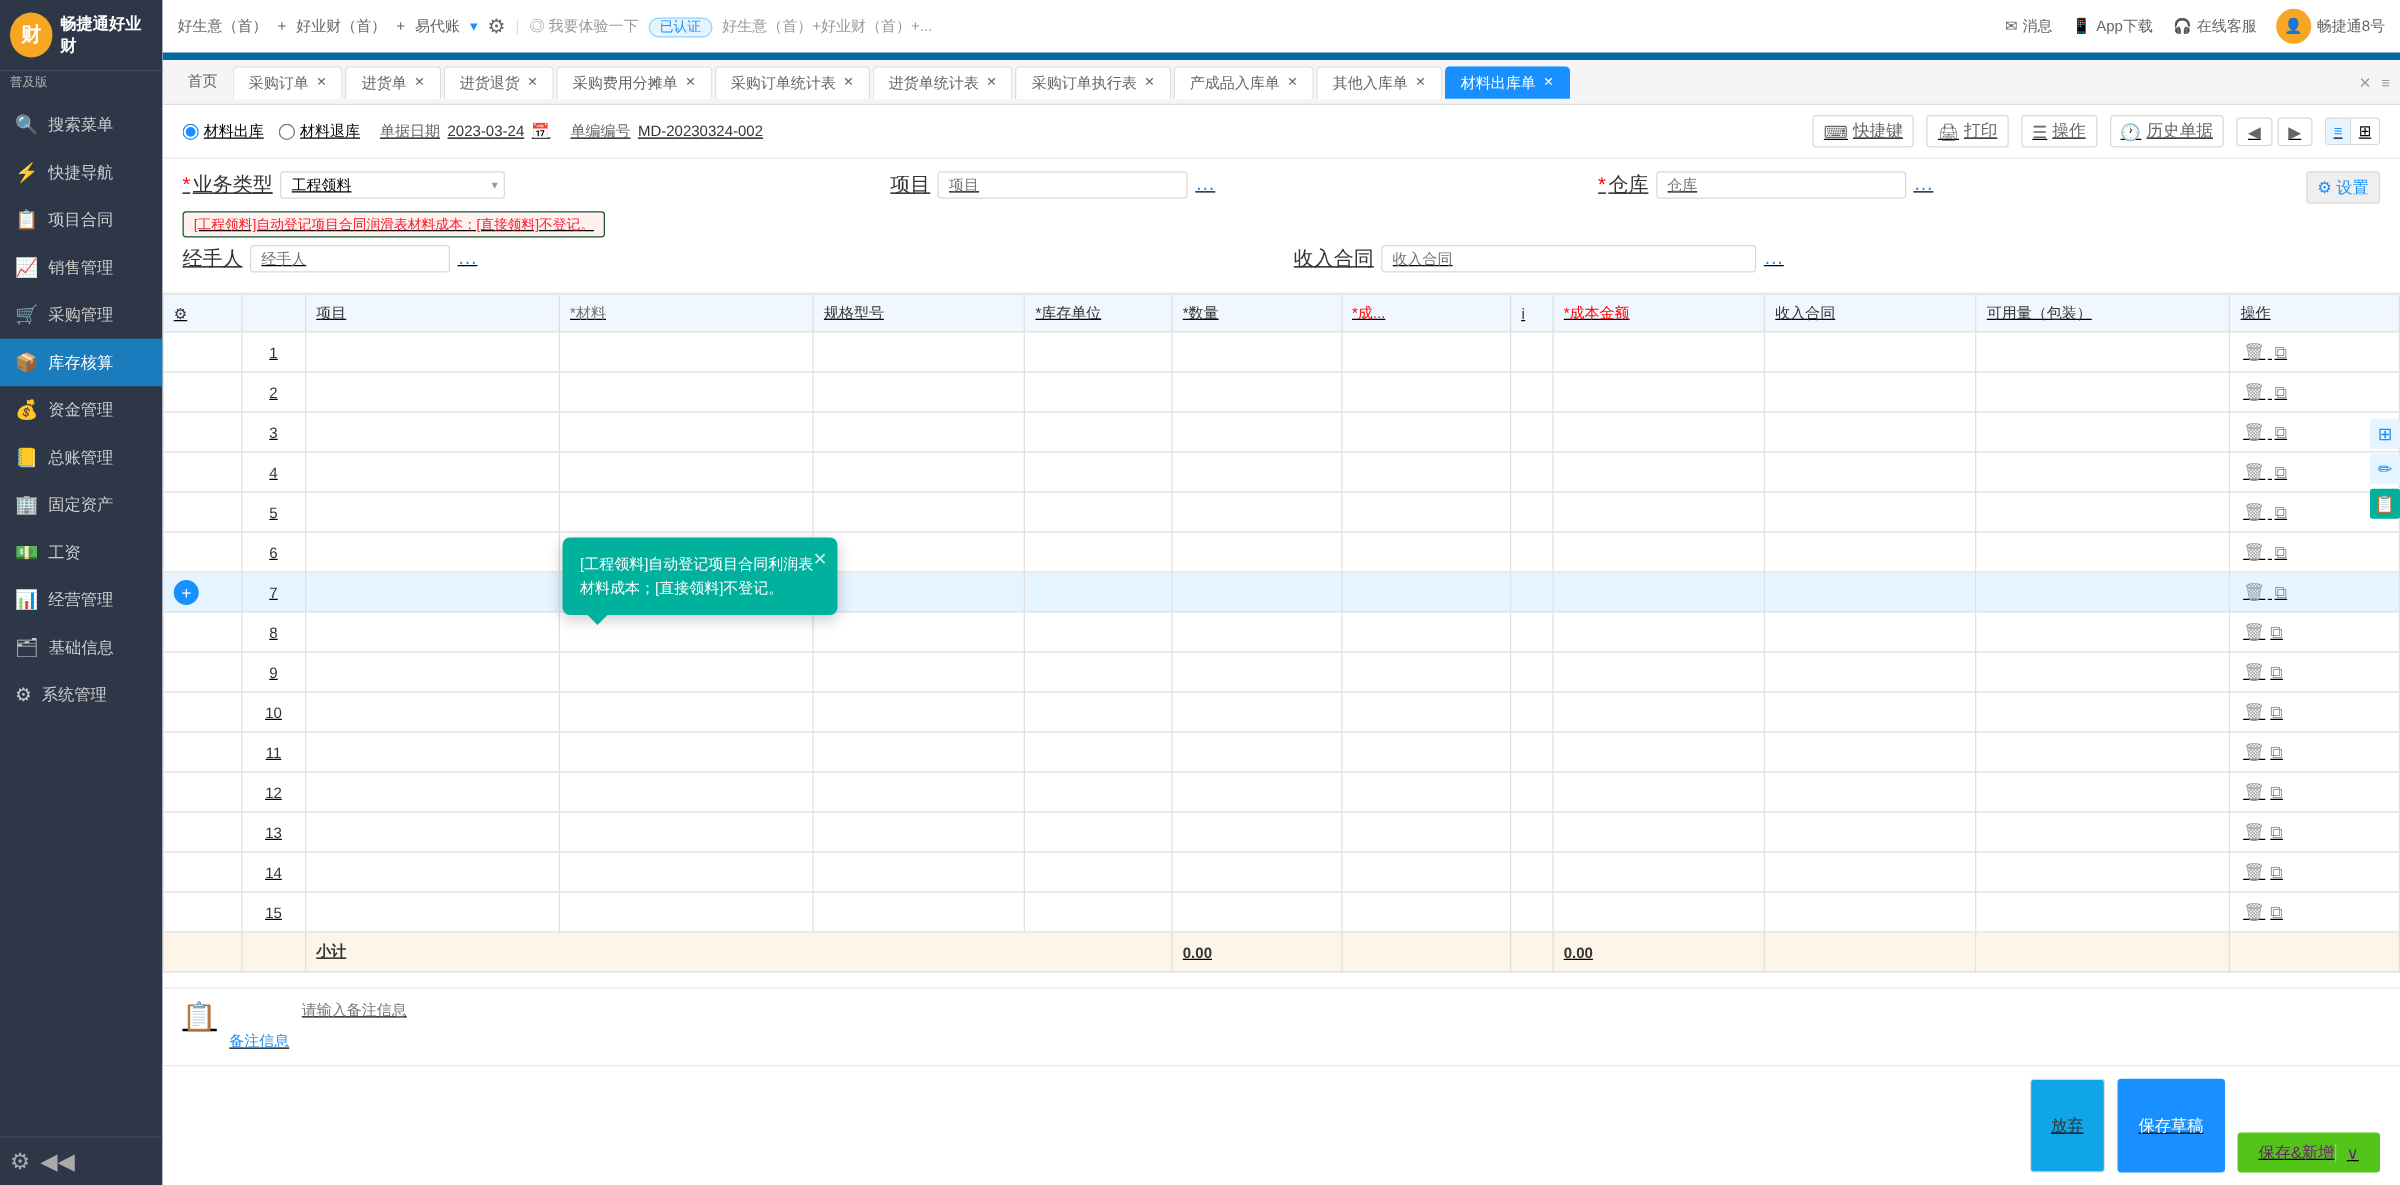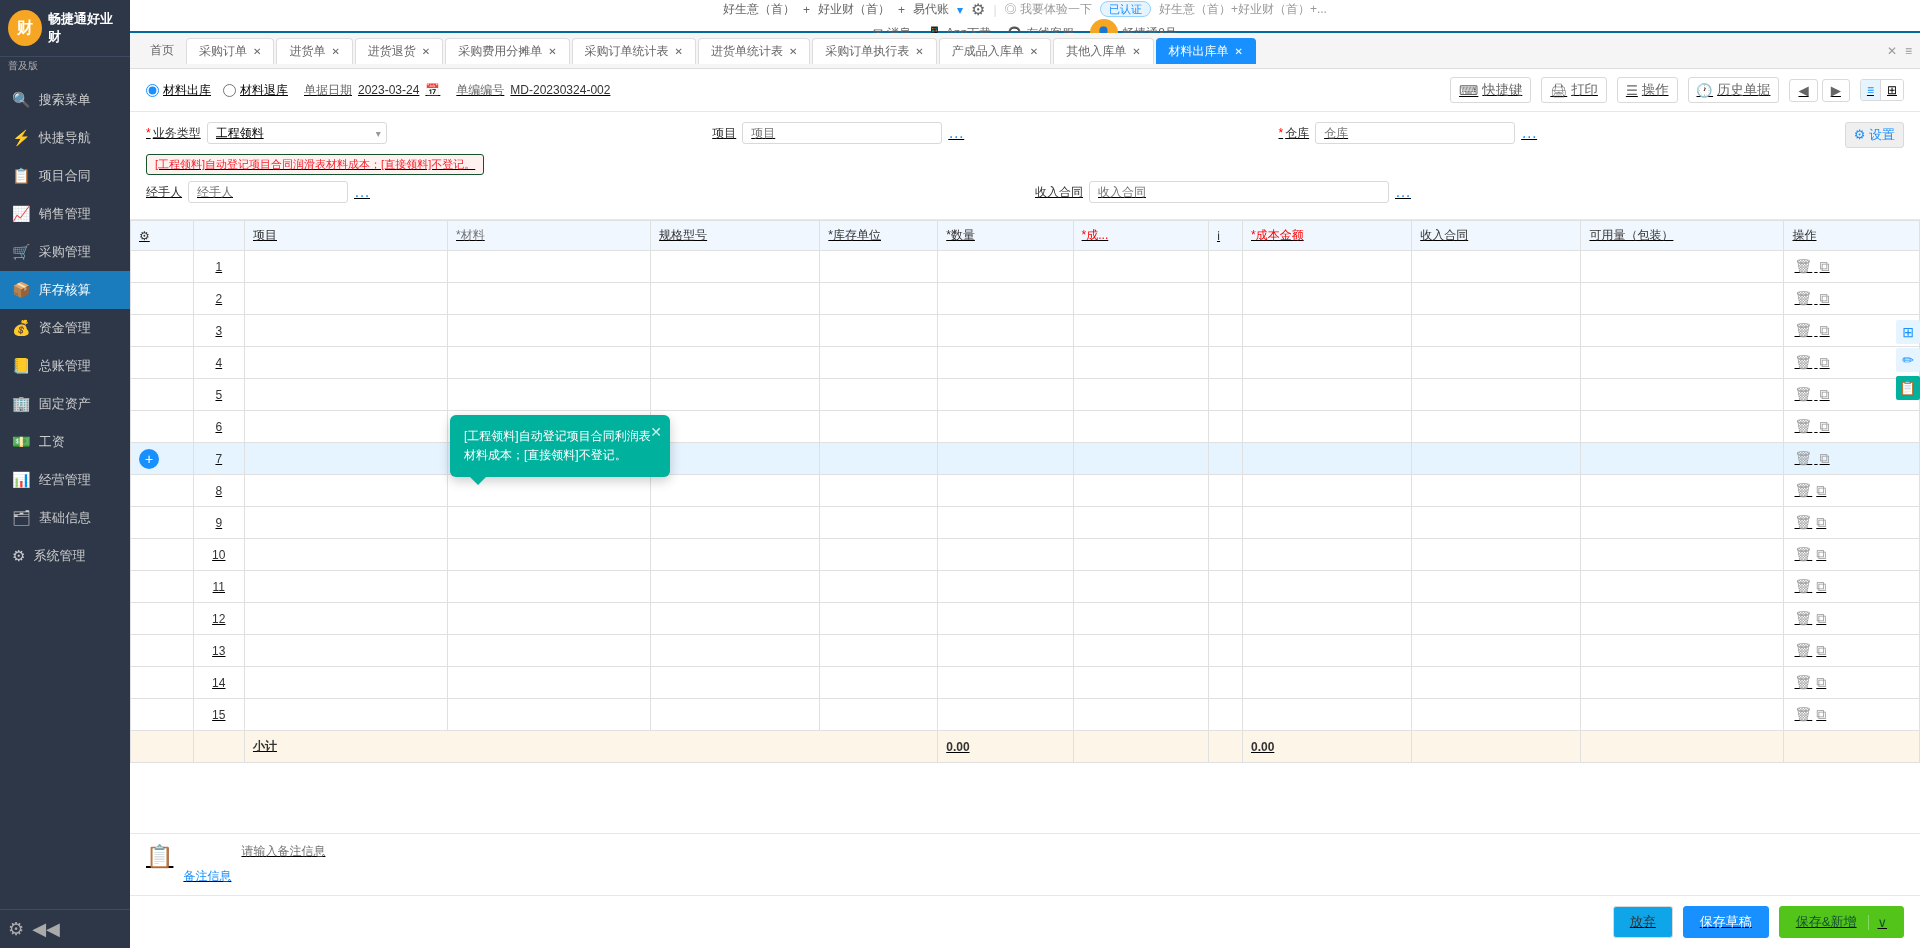--- a/index.html
+++ b/index.html
@@ -16,21 +16,21 @@
     .sidebar-item { display: flex; align-items: center; gap: 8px; padding: 10px 12px; cursor: pointer; color: #ccc; font-size: 13px; }
     .sidebar-item.active { background: #1a7bbd; color: #fff; }
     .sidebar-item-icon { font-size: 15px; }
     .sidebar-bottom { margin-top: auto; border-top: 1px solid #3d4a5f; padding: 8px; display: flex; gap: 8px; }
     .sidebar-bottom-btn { color: #aaa; font-size: 18px; cursor: pointer; }
 
     
     .main-area { flex: 1; display: flex; flex-direction: column; overflow: hidden; }
 
     
-    .top-bar { background: #fff; border-bottom: 2px solid #0369a1; padding: 0 12px; height: 33px; display: flex; align-items: center; justify-content: space-between; flex-direction: column; }
+    .top-bar { background: #fff; border-bottom: 6px solid #0369a1; padding: 0 12px; height: 48px; display: flex; align-items: center; justify-content: space-between; }
     .top-bar-left { display: flex; align-items: center; gap: 8px; font-size: 12px; color: #666; }
     .top-bar-tag { background: #e6f4ff; color: #1890ff; border: 1px solid #91d5ff; border-radius: 10px; padding: 1px 8px; font-size: 11px; }
     .top-bar-right { display: flex; align-items: center; gap: 16px; font-size: 12px; color: #666; }
     .top-bar-right-item { display: flex; align-items: center; gap: 4px; cursor: pointer; }
     .user-avatar { width: 28px; height: 28px; background: #f6a623; border-radius: 50%; display: flex; align-items: center; justify-content: center; font-size: 12px; color: #fff; }
 
     
     .tab-bar { background: #f5f5f5; border-bottom: 1px solid #ddd; display: flex; align-items: center; padding: 0 8px; height: 36px; overflow: hidden; }
     .tab-item { display: flex; align-items: center; gap: 4px; padding: 4px 12px; background: #fff; border: 1px solid #ddd; border-bottom: none; margin-right: 2px; cursor: pointer; font-size: 12px; color: #666; border-radius: 4px 4px 0 0; white-space: nowrap; }
     .tab-item.active { background: #1890ff; color: #fff; border-color: #1890ff; }
@@ -55,21 +55,21 @@
     .nav-arrows { display: flex; gap: 4px; }
     .view-toggle { display: flex; border: 1px solid #d9d9d9; border-radius: 3px; overflow: hidden; }
     .view-toggle-btn { padding: 3px 6px; cursor: pointer; background: #fff; border: none; border-right: 1px solid #d9d9d9; font-size: 12px; }
     .view-toggle-btn:last-child { border-right: none; }
     .view-toggle-btn.active { background: #e6f4ff; color: #1890ff; }
 
     
     .form-section { padding: 10px 16px; border-bottom: 1px solid #e8e8e8; }
     .form-row { display: flex; align-items: flex-start; gap: 20px; margin-bottom: 6px; }
     .form-field { display: flex; align-items: center; gap: 6px; flex: 1; }
-    .form-label { color: #333; font-size: 12px; white-space: nowrap; }
+    .form-label { color: #333; font-size: 16px; white-space: nowrap; }
     .form-label.required::before { content: '*'; color: red; margin-right: 2px; }
     .form-input { border: 1px solid #d9d9d9; border-radius: 3px; padding: 3px 8px; font-size: 12px; width: 160px; outline: none; }
     .form-select-wrapper { position: relative; display: flex; align-items: center; }
     .form-select { border: 1px solid #d9d9d9; border-radius: 3px; padding: 3px 24px 3px 8px; font-size: 12px; width: 180px; appearance: none; cursor: pointer; background: #fff; }
     .form-select-arrow { position: absolute; right: 6px; color: #999; pointer-events: none; font-size: 10px; }
     .dots-link { color: #1890ff; cursor: pointer; font-size: 16px; }
     .warning-text { color: #f5222d; font-size: 11px; background: #fff1f0; border: 1px solid #14532d; padding: 2px 8px; border-radius: 3px; text-align: right; }
 
     
     .table-container { flex: 1; overflow: auto; position: relative; }
@@ -90,21 +90,21 @@
     
     .notes-section { padding: 10px 16px; border-top: 1px solid #e8e8e8; display: flex; align-items: flex-start; gap: 10px; }
     .notes-icon { color: #1890ff; font-size: 22px; }
     .notes-label { color: #1890ff; font-size: 12px; margin-top: 4px; }
     .notes-input { flex: 1; border: none; outline: none; font-size: 12px; color: #999; }
 
     
     .footer { padding: 10px 16px; border-top: 1px solid #e8e8e8; display: flex; justify-content: flex-end; gap: 10px; background: #fff; }
     .btn { padding: 6px 16px; border-radius: 3px; cursor: pointer; font-size: 13px; border: 1px solid #d9d9d9; background: #0ea5e9; color: #333; }
     .btn-primary { background: #1890ff; color: #fff; border-color: #1890ff; }
-    .btn-success { background: #52c41a; color: #14532d; border-color: #52c41a; display: flex; align-items: center; gap: 12px; }
+    .btn-success { background: #52c41a; color: #701a75; border-color: #52c41a; display: flex; align-items: center; gap: 1px; margin-top: 43px; }
     .btn-success-dropdown { border-left: 1px solid rgba(255,255,255,0.3); padding-left: 8px; }
     .right-tool-btn { width: 24px; height: 24px; background: #e6f4ff; border-radius: 2px; display: flex; align-items: center; justify-content: center; cursor: pointer; font-size: 14px; color: #1890ff; }
 
     .settings-btn { color: #1890ff; cursor: pointer; font-size: 13px; border: 1px solid #d9d9d9; padding: 3px 8px; border-radius: 3px; }
 
     .col-settings { width: 30px; }
     .col-project { width: 120px; }
     .col-material { width: 120px; }
     .col-spec { width: 100px; }
     .col-unit { width: 60px; }

